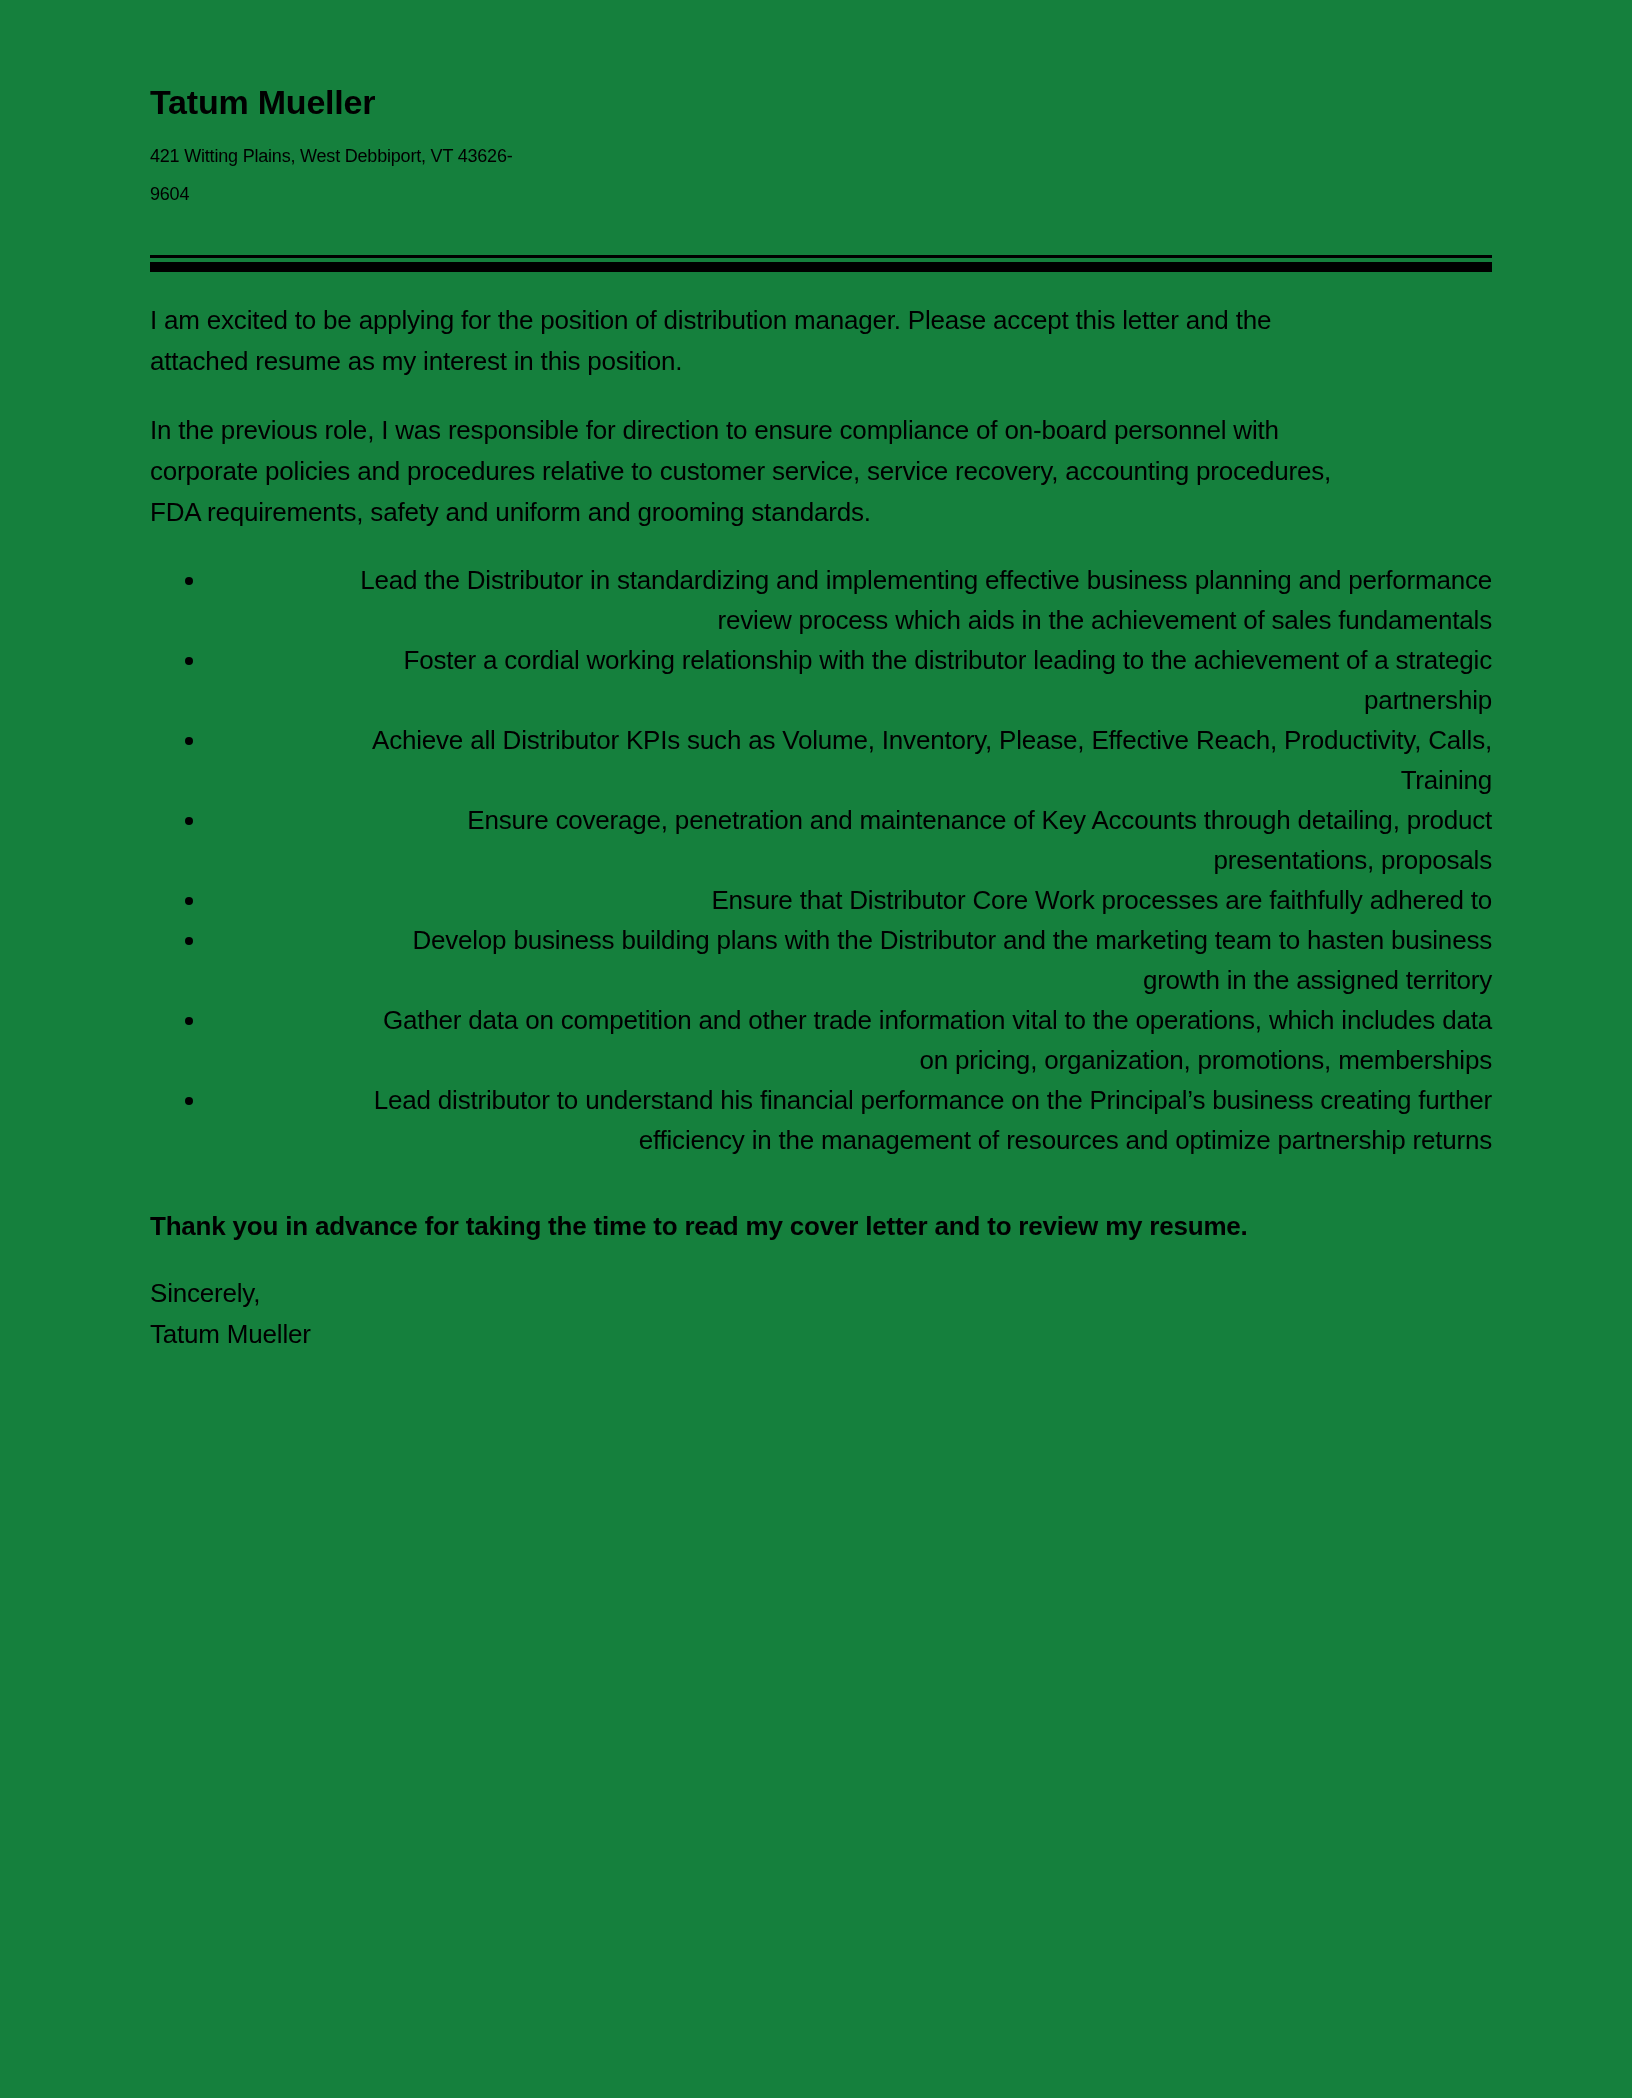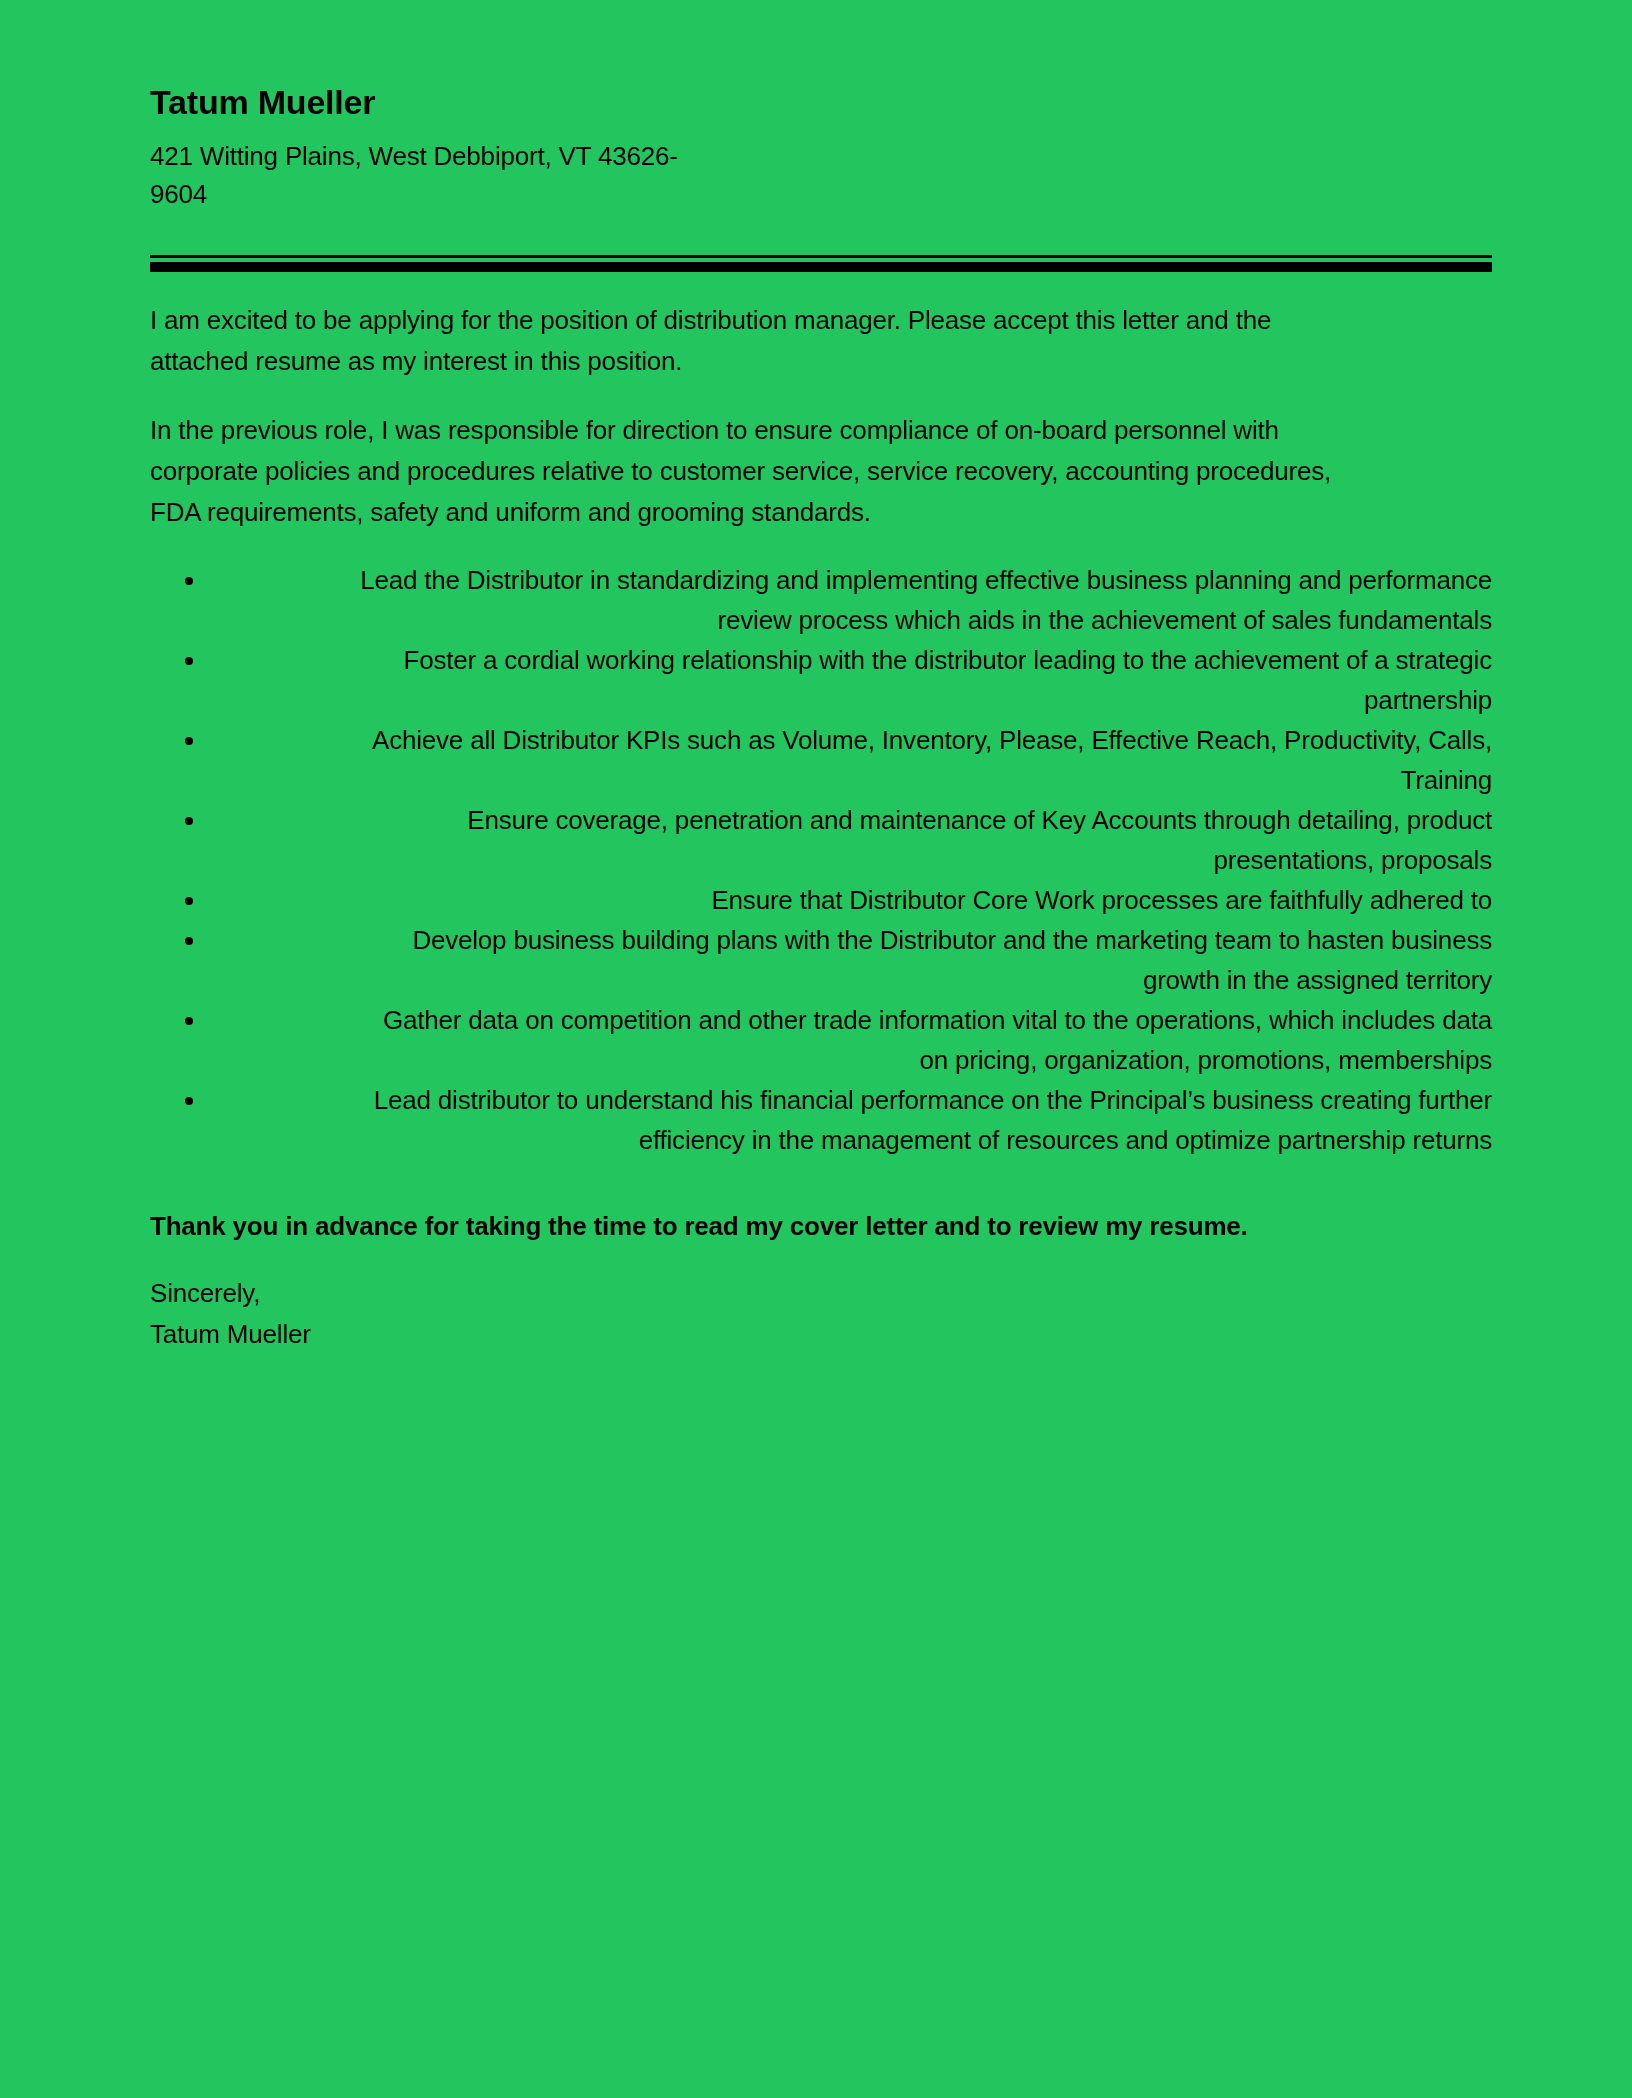--- a/index.html
+++ b/index.html
@@ -12,32 +12,32 @@
     height: 2098px;
     font-family: "Liberation Sans", sans-serif;
     color: #000000;
     -webkit-font-smoothing: antialiased;
   }
   .page {
     box-sizing: border-box;
     width: 1632px;
     height: 2098px;
     padding: 84px 140px 0 150px;
-    background: #22c55e;
+    background: #15803d;
     overflow: hidden;
   }
   .name {
     font-size: 34px;
     font-weight: bold;
     margin: 0 0 16px 0;
     line-height: 1.1;
     letter-spacing: -0.2px;
   }
   .address-line {
-    font-size: 26px;
+    font-size: 18px;
     line-height: 38px;
     letter-spacing: -0.2px;
     white-space: pre-line;
   }
   .rule {
     margin-top: 42px;
     height: 4px;             
     border-top: 3px solid #000000;
     border-bottom: 10px solid #000000;
   }

